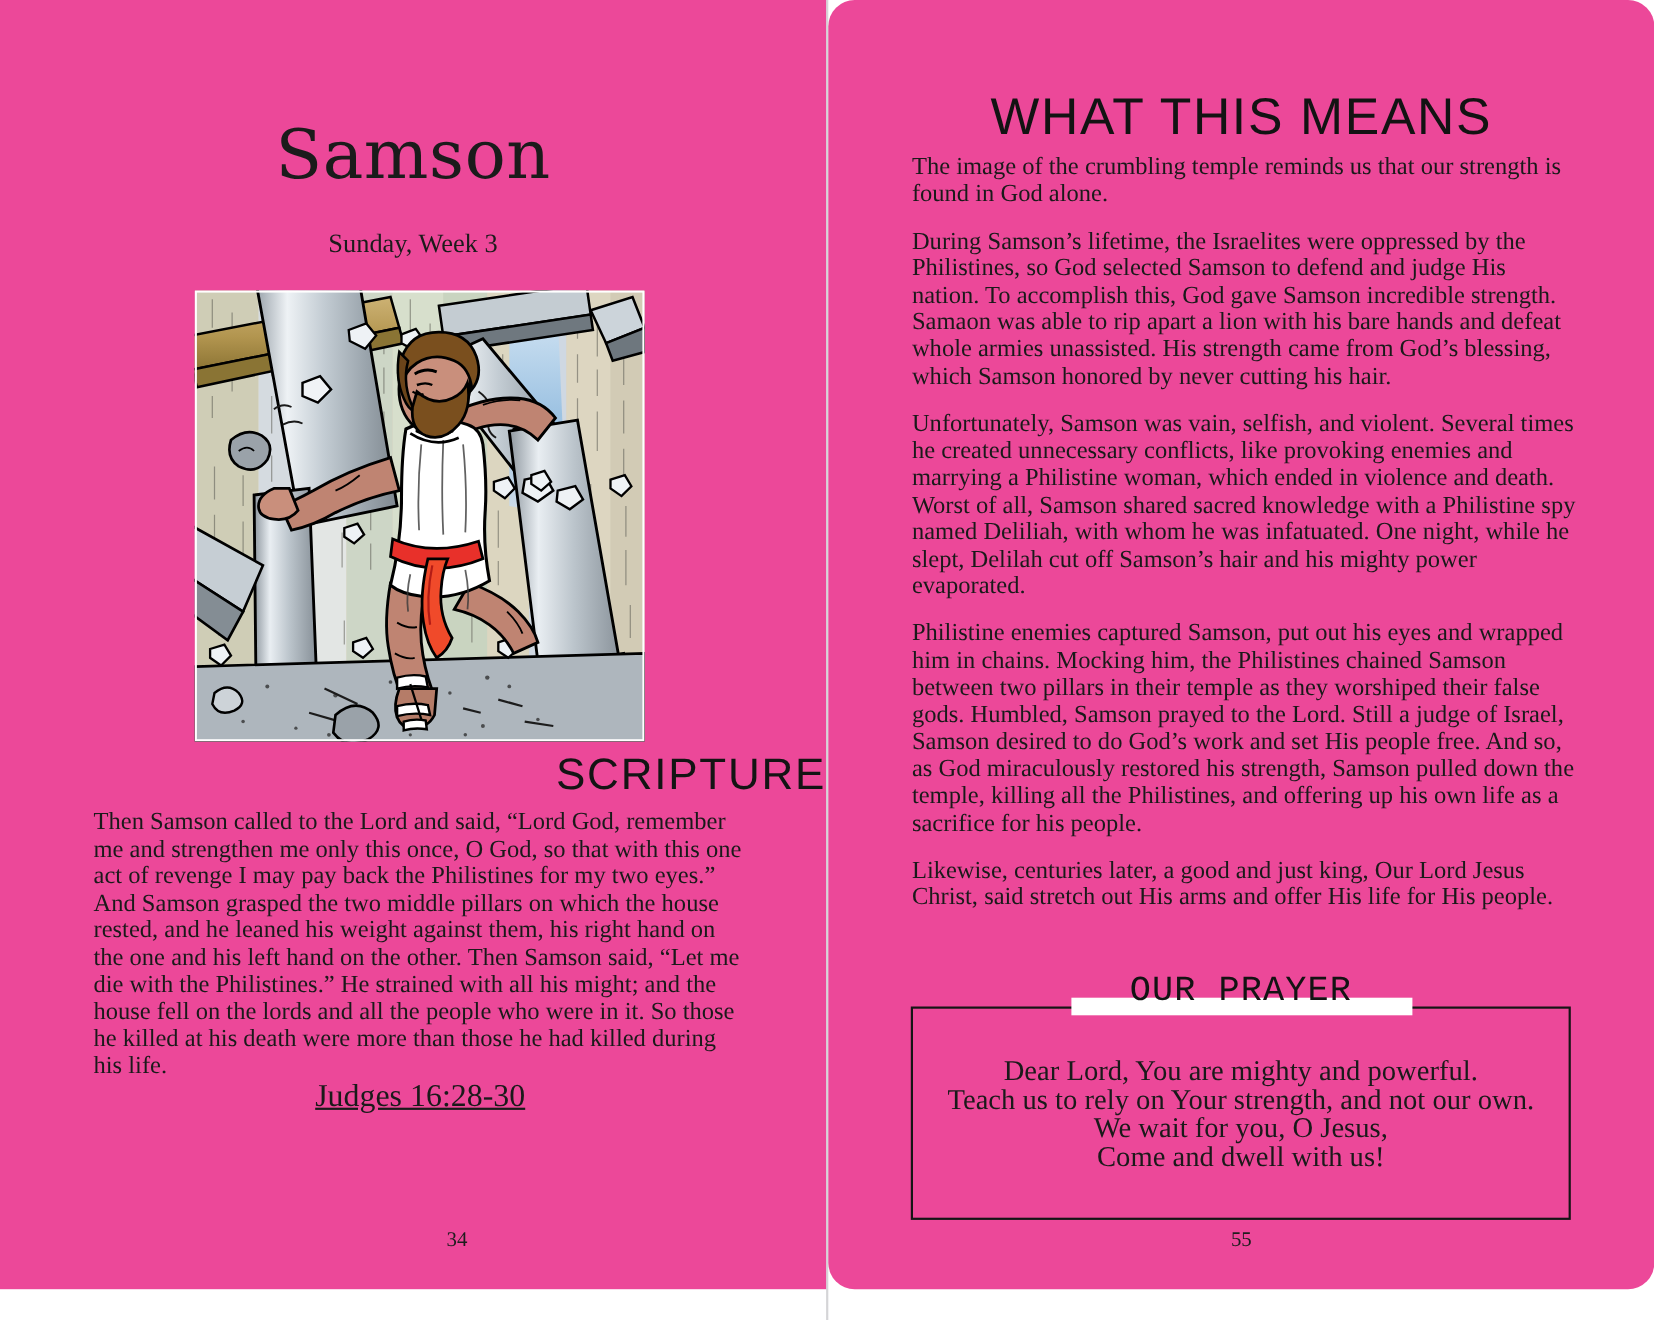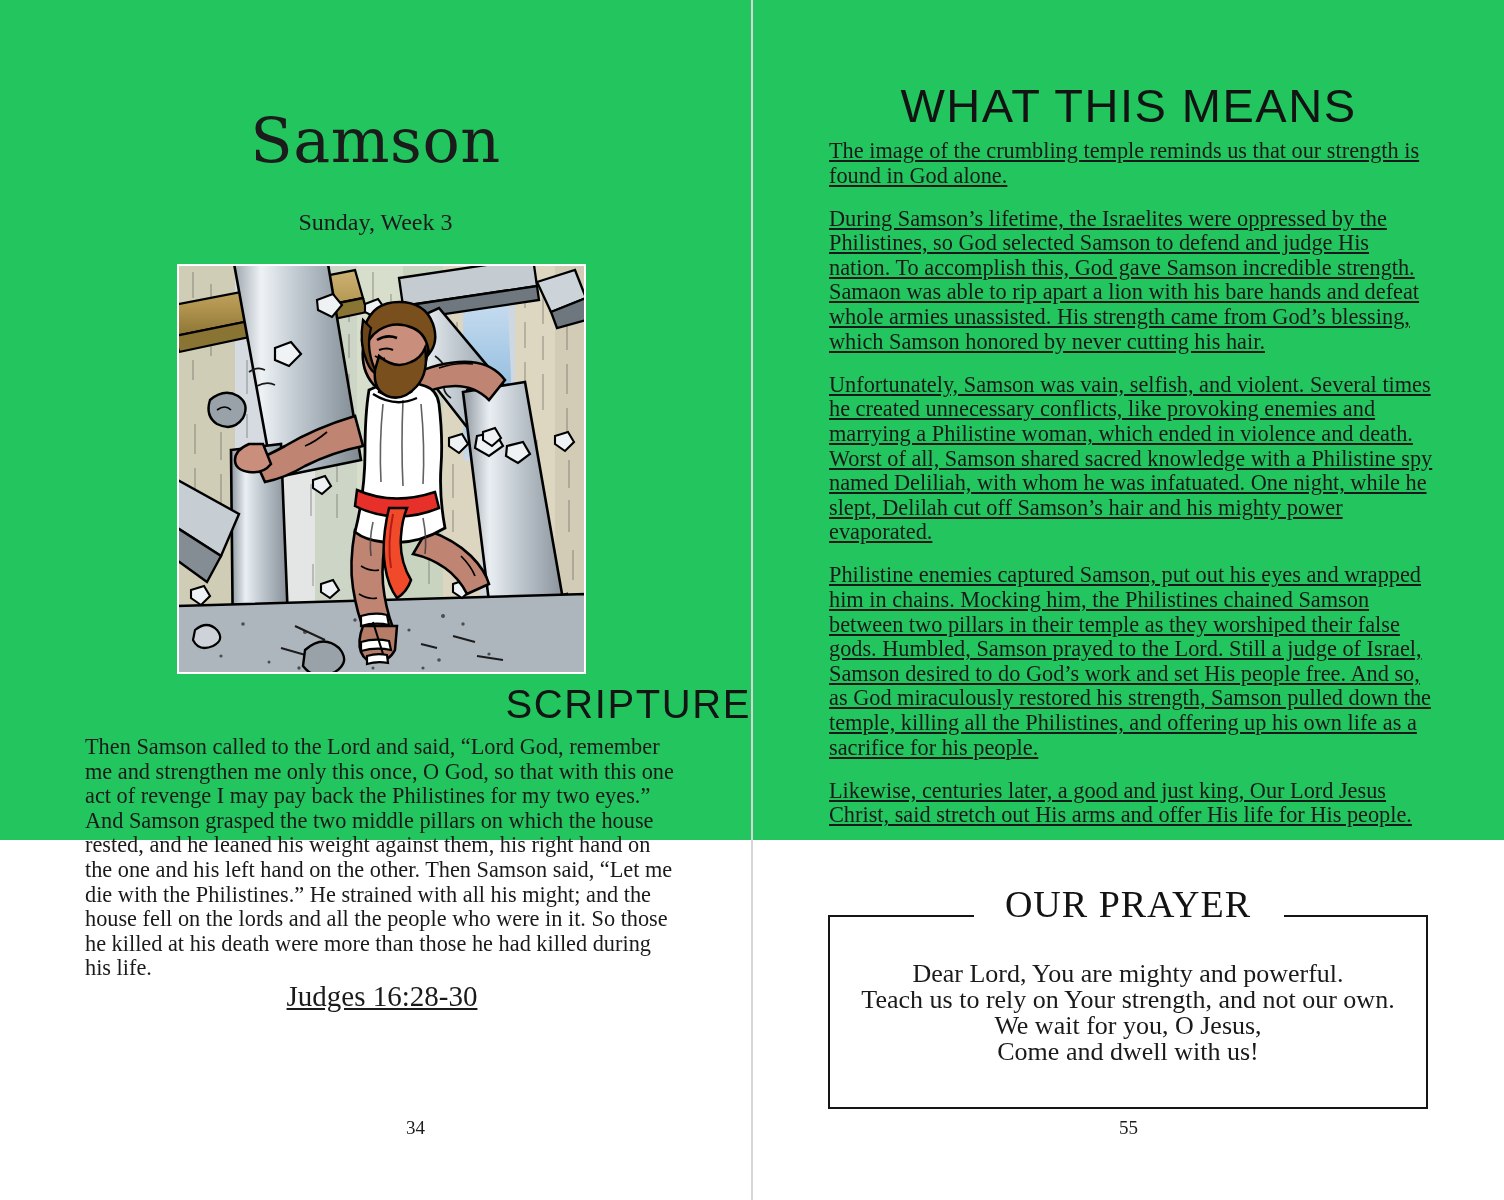--- a/index.html
+++ b/index.html
@@ -26,25 +26,25 @@
     top: 0;
     width: 2px;
     height: 1200px;
     background: #d5d5d7;
   }
 
   
   .page {
     position: absolute;
     top: 0;
-    height: 840px;
-    background: #22c55e;
+    height: 1172px;
+    background: #ec4899;
   }
   .page-left  { left: 0px;   width: 751px; }
-  .page-right { left: 753px; width: 751px; }
+  .page-right { left: 753px; width: 751px; border-radius: 24px; }
 
   
   .title {
     position: absolute;
     left: 0; right: 0;
     top: 108px;
     text-align: center;
     font-family: "DejaVu Serif", "Liberation Serif", serif;
     font-size: 62px;
     font-weight: 400;
@@ -130,21 +130,20 @@
   }
   .means-body {
     position: absolute;
     left: 76px;
     top: 139px;
     width: 604px;
     font-family: "Liberation Serif", serif;
     font-size: 22.3px;
     line-height: 24.6px;
     color: #1a1a1a;
-    text-decoration: underline;
   }
   .means-body p { margin: 0 0 18.5px 0; }
   .means-body p:last-child { margin-bottom: 0; }
 
   
   .prayer {
     position: absolute;
     left: 75px;
     top: 915px;
     width: 600px;
@@ -164,23 +163,23 @@
     top: -8px;
     width: 310px;
     height: 16px;
     background: #ffffff;
   }
   .prayer-title {
     position: absolute;
     left: 0; right: 0;
     top: -33px;
     text-align: center;
-    font-family: Liberation Serif, serif;
+    font-family: Liberation Mono, monospace;
     font-weight: 300;
-    font-size: 38px;
+    font-size: 32px;
     letter-spacing: 1px;
     color: #131313;
   }
   .prayer-text {
     position: absolute;
     left: 0; right: 0;
     top: 46px;
     text-align: center;
     font-family: "Liberation Serif", serif;
     font-size: 26px;

